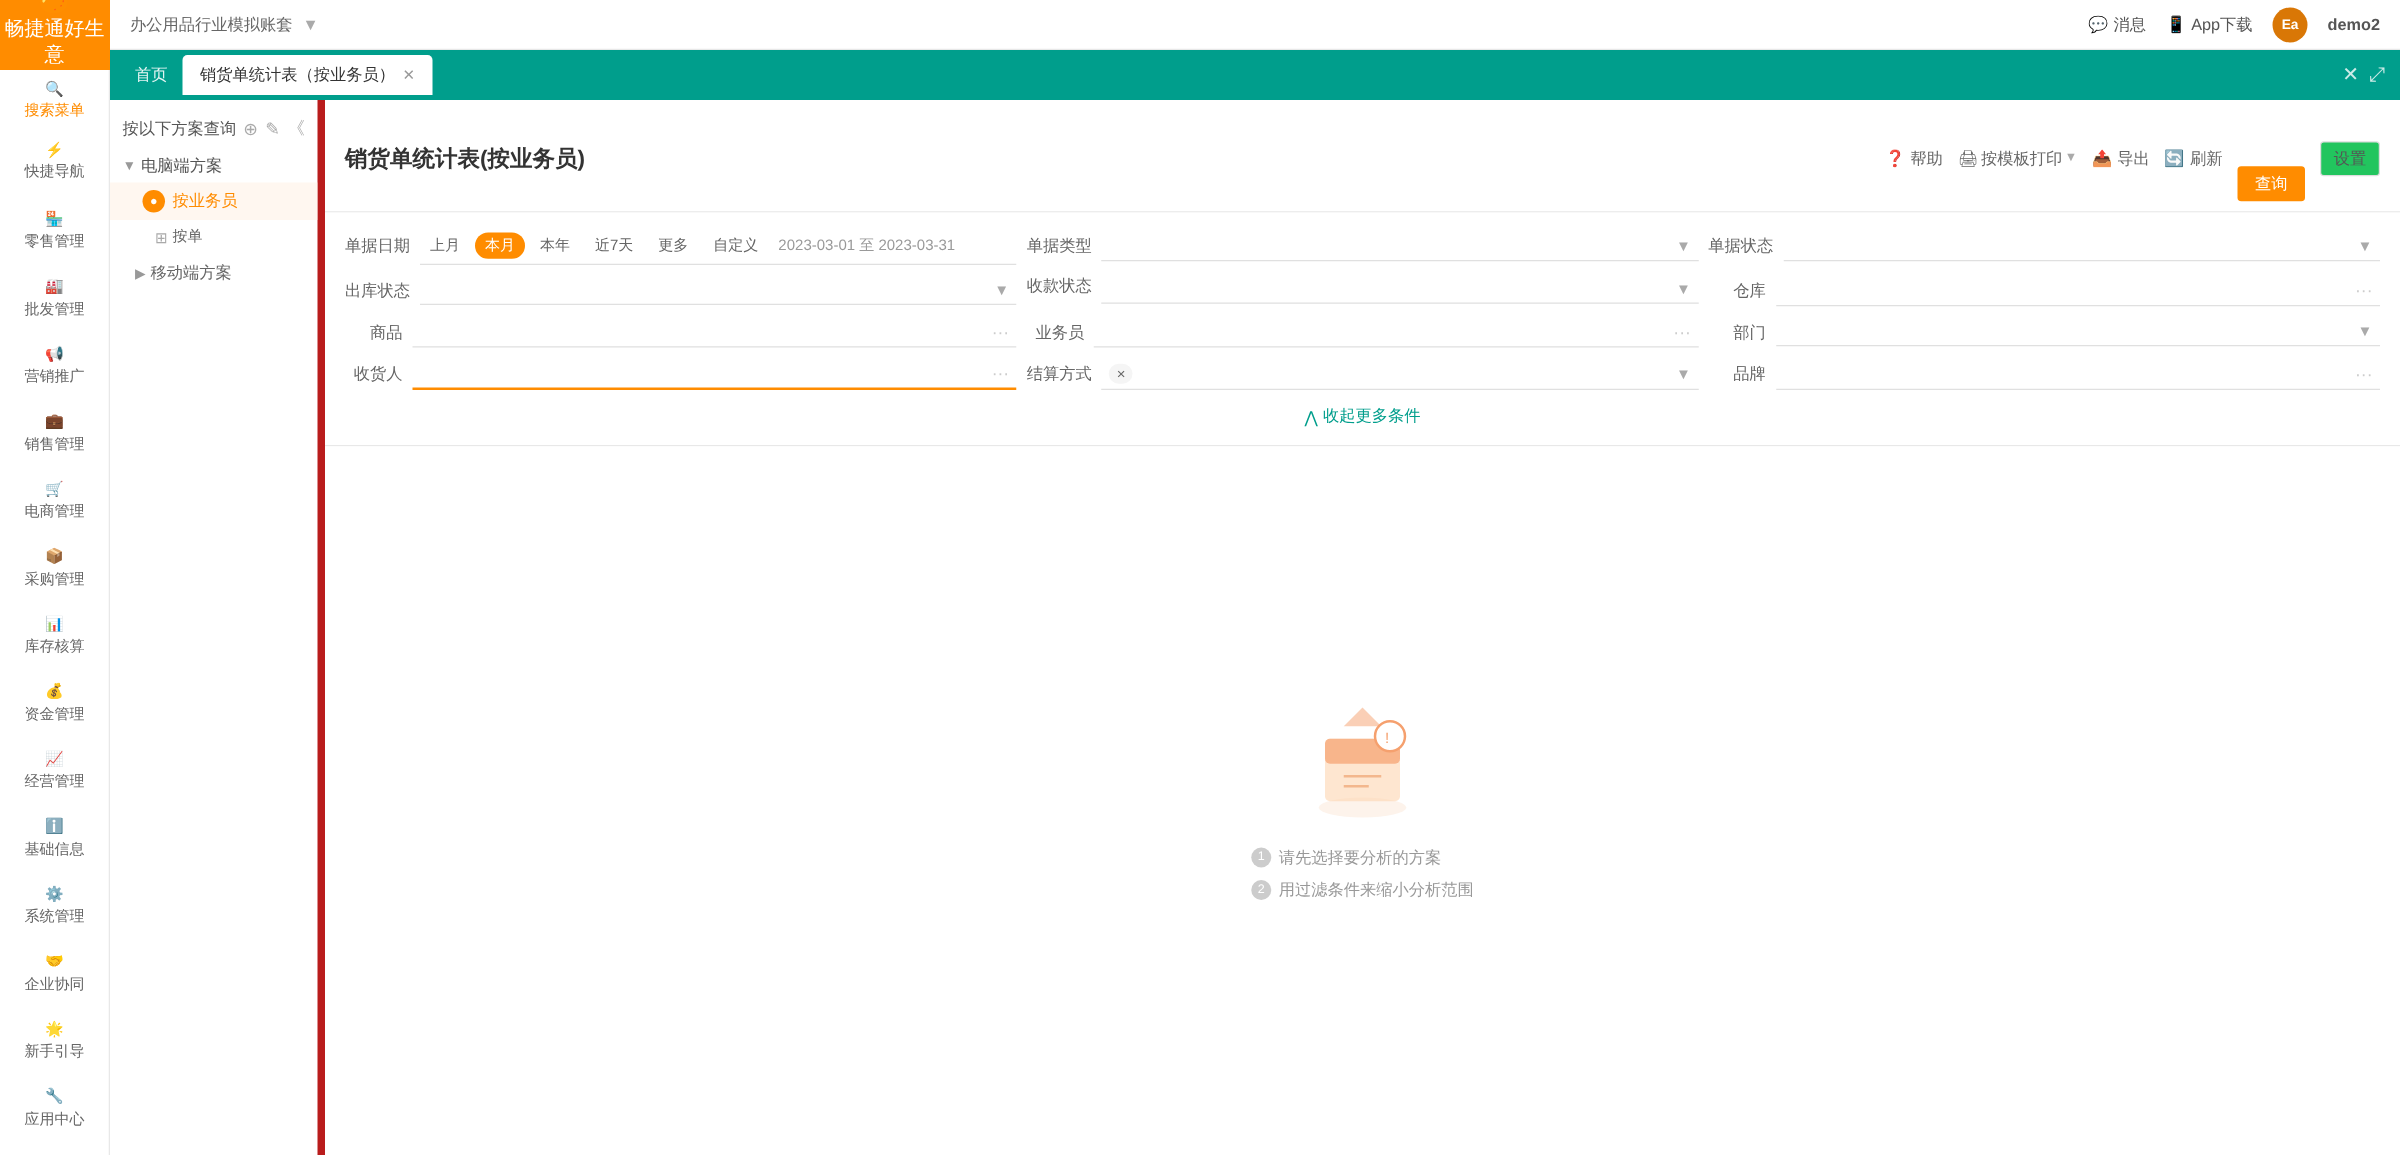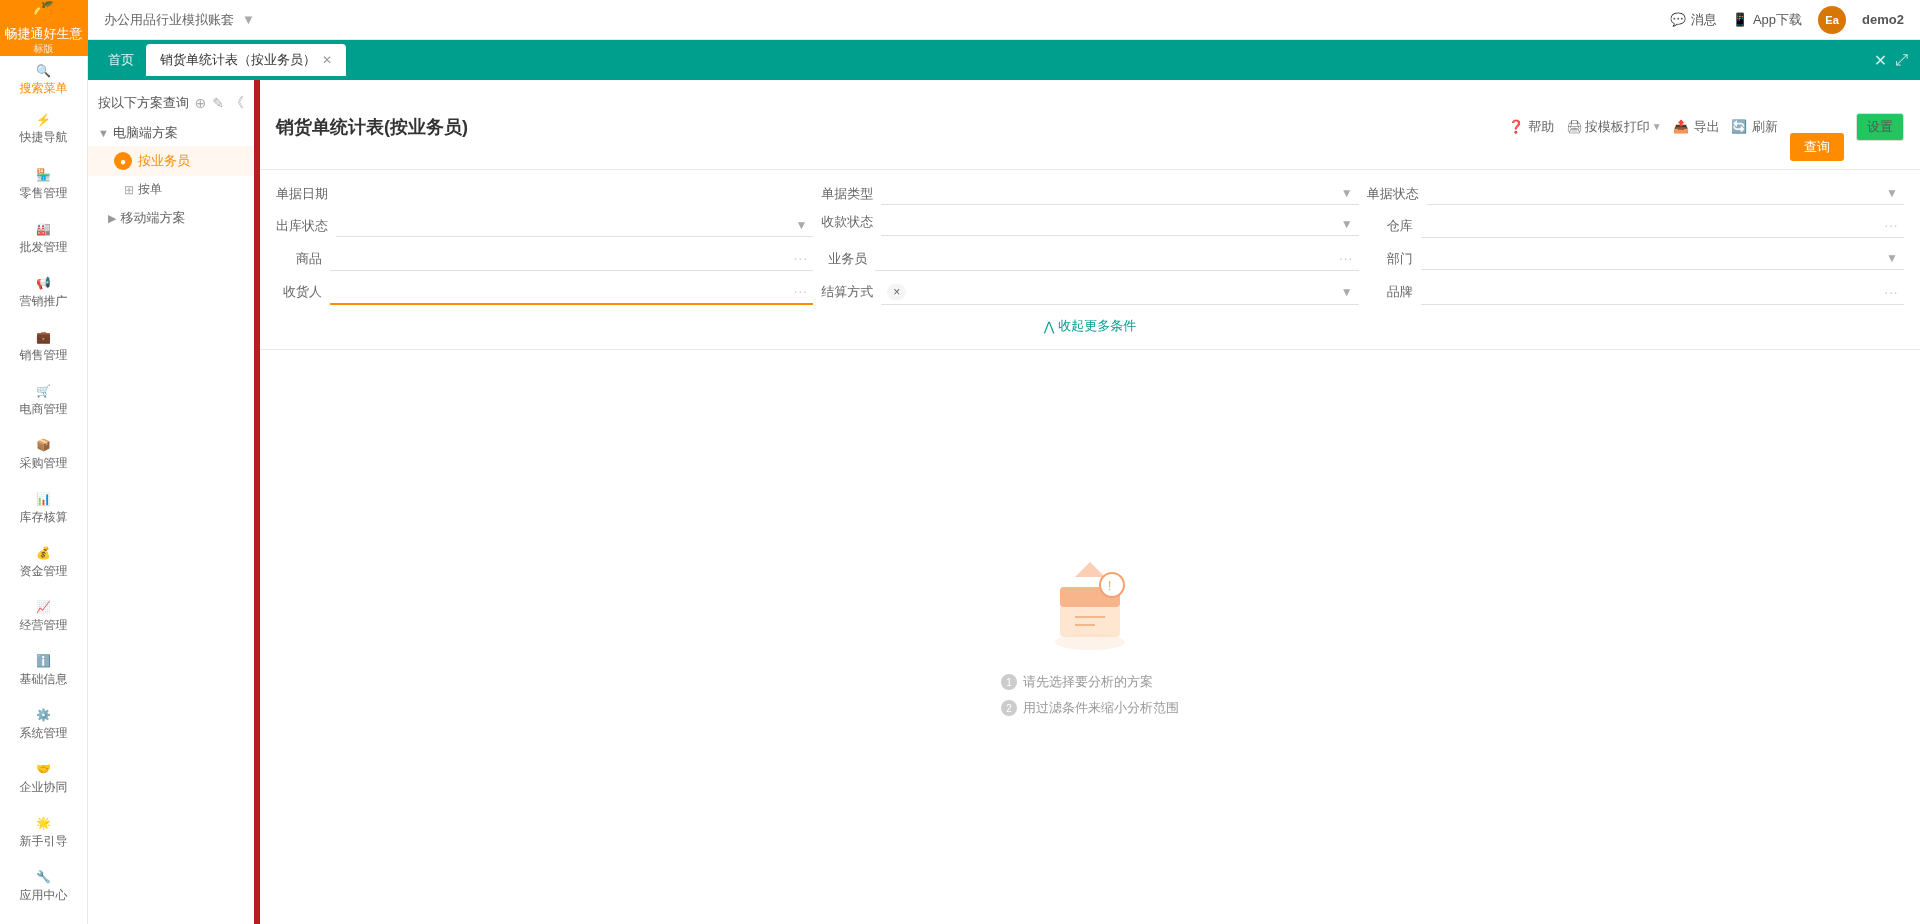--- a/index.html
+++ b/index.html
@@ -81,21 +81,21 @@
     .empty-tip { display: flex; align-items: center; gap: 6px; color: #999; font-size: 13px; }
     .tip-num { width: 16px; height: 16px; border-radius: 50%; background: #ccc; color: #fff; display: flex; align-items: center; justify-content: center; font-size: 10px; flex-shrink: 0; }
     .fg-label { color: #666; font-size: 13px; min-width: 46px; text-align: right; flex-shrink: 0; }
   </style>
 </head>
 <body>
 
 <div class="sidebar">
   <div class="sidebar-logo">
     <div class="logo-icon">🍊</div>
-    <div style="font-size:13px;line-height:1.3;text-align:center;">畅捷通好生意</div>
+    <div style="font-size:16px;line-height:1.3;text-align:center;">畅捷通好生意</div>
     <div style="font-size:10px;color:rgba(255,255,255,0.8);">标版</div>
   </div>
   <div class="sidebar-search">
     <div>🔍</div>
     <div>搜索菜单</div>
   </div>
   <div class="sidebar-quick">
     <div>⚡</div>
     <div>快捷导航</div>
   </div>
@@ -262,20 +262,31 @@
           </button>
         </div>
       </div>
 
       <div class="filter-area">
 
         <div style="display:grid;grid-template-columns:1fr 1fr 1fr;gap:0 8px;margin-bottom:8px;">
 
           <div style="display:flex;align-items:center;gap:8px;">
             <span class="fg-label">单据日期</span>
+            <div style="flex:1;border-bottom:1px solid #e0e0e0;padding:4px 0;display:flex;align-items:center;gap:4px;">
+              <div class="date-tabs">
+                <span class="date-tab">上月</span>
+                <span class="date-tab active">本月</span>
+                <span class="date-tab">本年</span>
+                <span class="date-tab">近7天</span>
+                <span class="date-tab">更多</span>
+                <span class="date-tab">自定义</span>
+              </div>
+              <span class="date-range-text">2023-03-01 至 2023-03-31</span>
+            </div>
           </div>
 
           <div style="display:flex;align-items:center;gap:8px;">
             <span class="fg-label">单据类型</span>
             <div style="flex:1;border-bottom:1px solid #e0e0e0;padding:4px 6px;display:flex;align-items:center;justify-content:space-between;cursor:pointer;">
               <span></span>
               <span class="chevron-down">▼</span>
             </div>
           </div>
 

